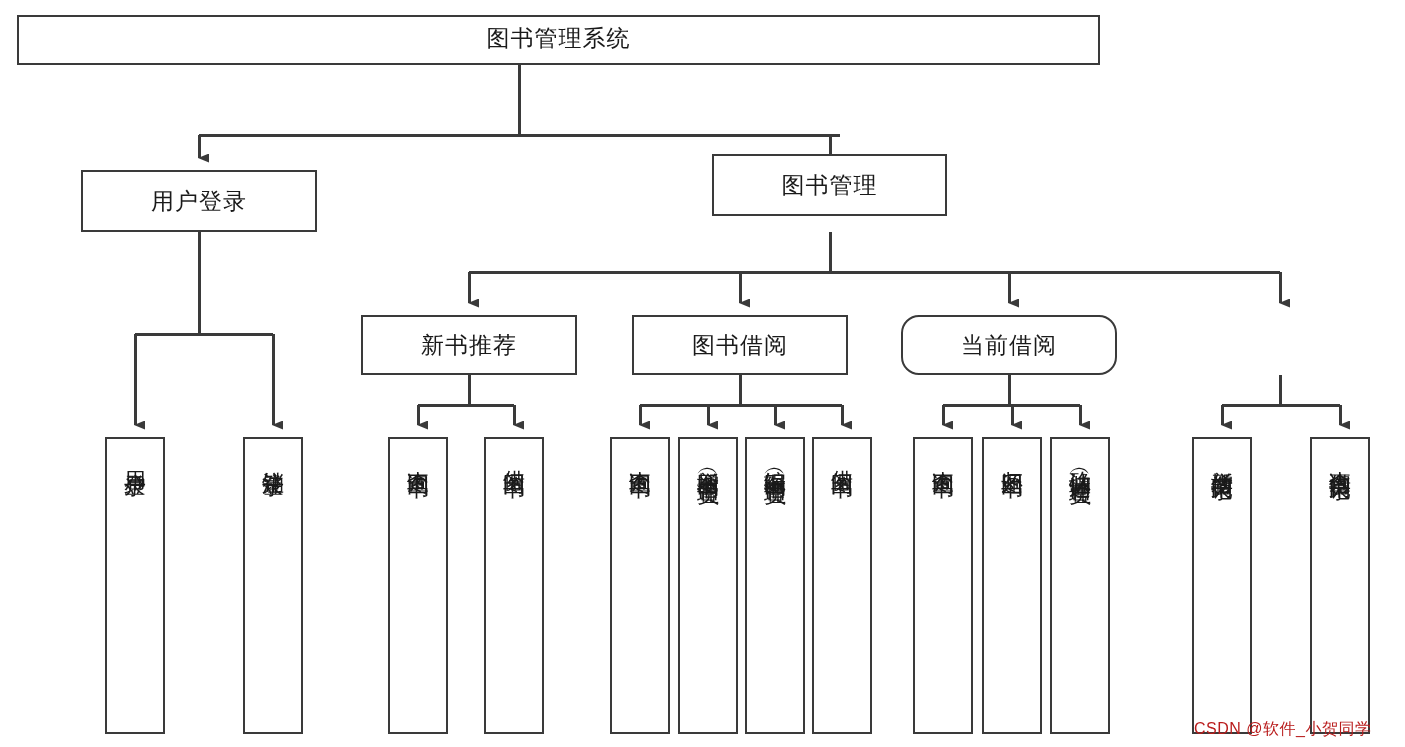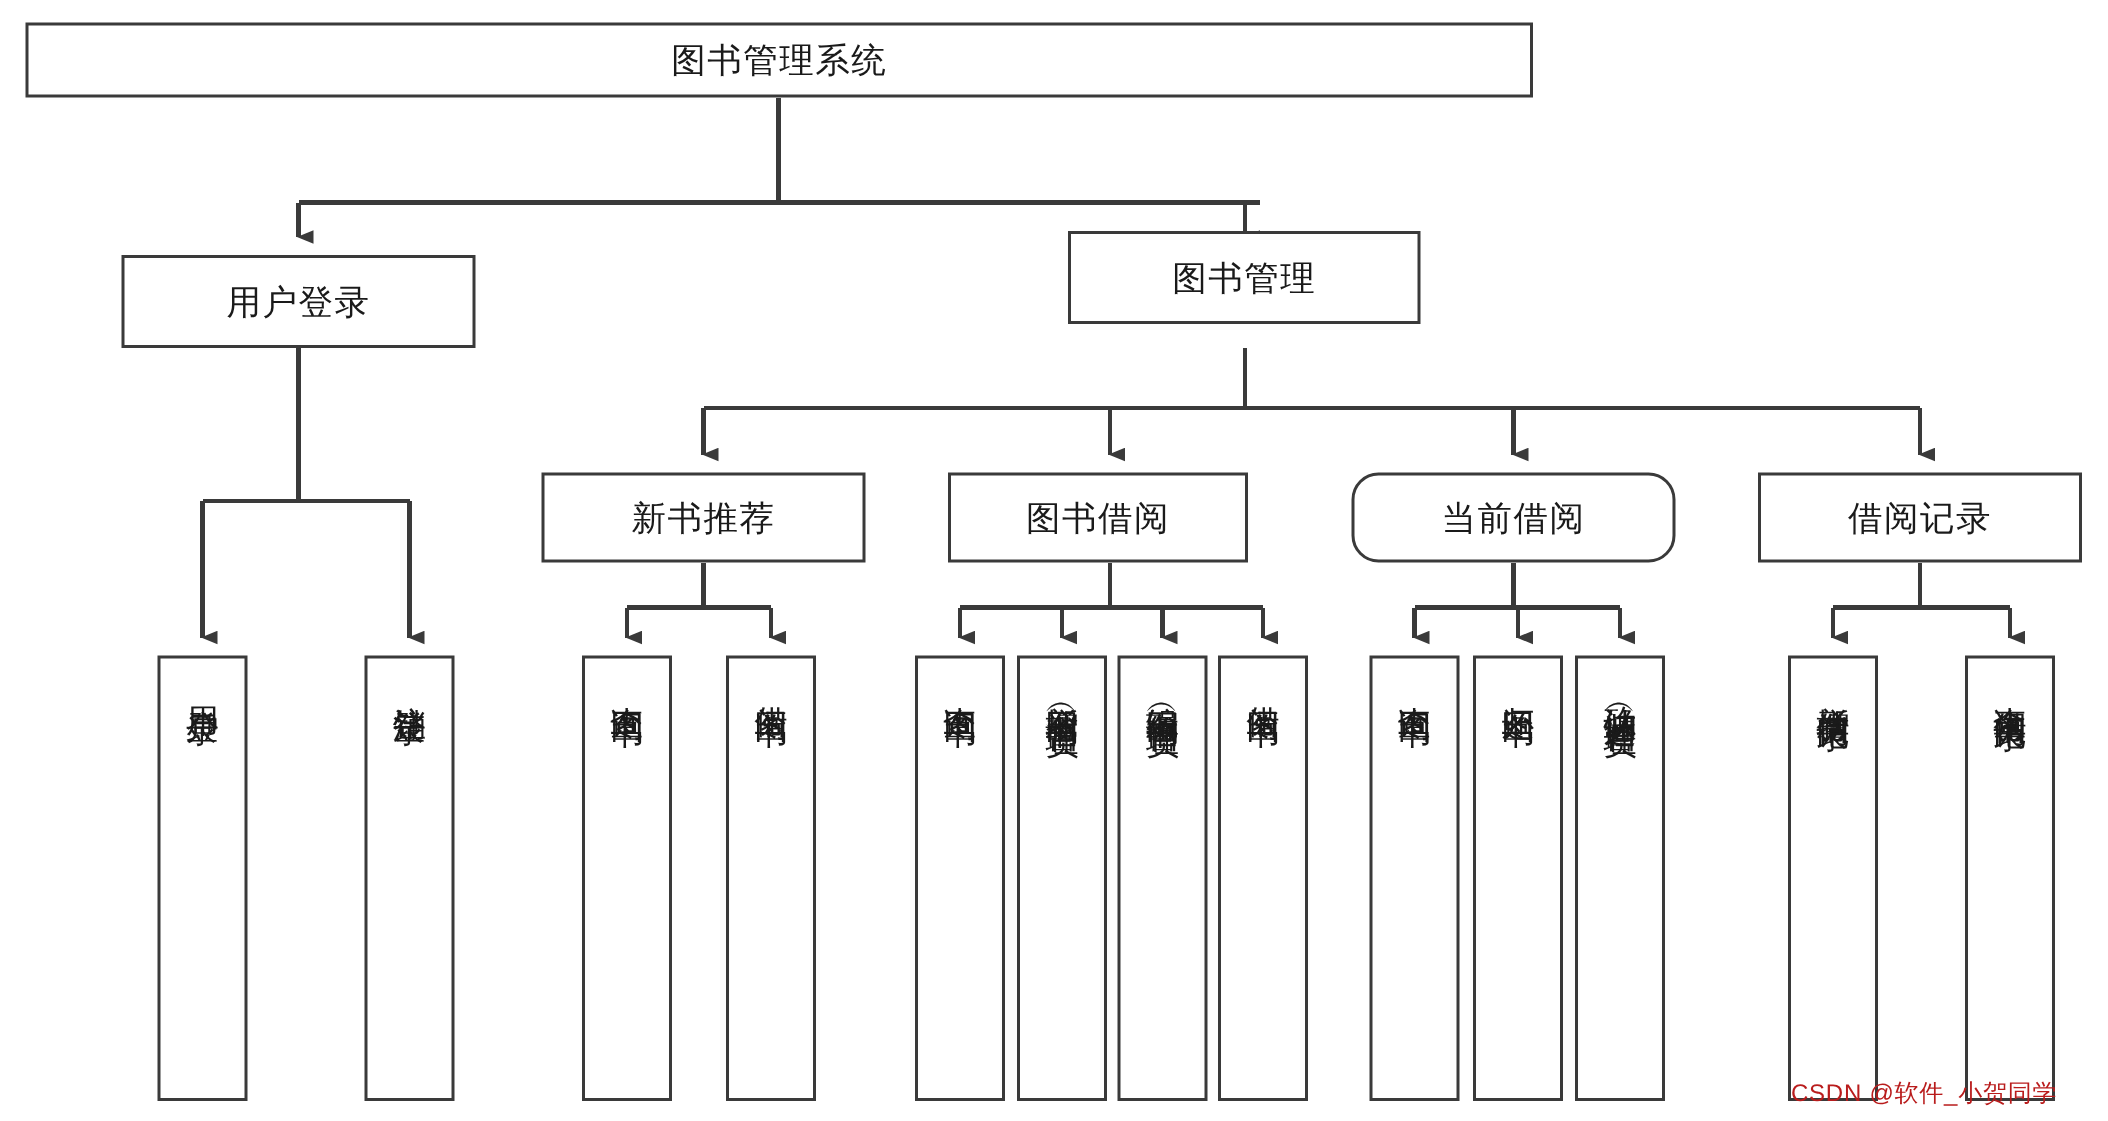--- a/index.html
+++ b/index.html
@@ -113,42 +113,39 @@
       <path d="M 1012,405 L 1012,425" marker-end="url(#arrow)"></path>
       <path d="M 1080,405 L 1080,425" marker-end="url(#arrow)"></path>
 
       <path d="M 1280,375 L 1280,405"></path>
       <path d="M 1222,405 L 1340,405"></path>
       <path d="M 1222,405 L 1222,425" marker-end="url(#arrow)"></path>
       <path d="M 1340,405 L 1340,425" marker-end="url(#arrow)"></path>
     </g>
   </svg>
 
-  <div class="node horiz" style="left: 17px; top: 15px; width: 1005px; height: 50px;">
+  <div class="node horiz" style="left: 17px; top: 15px; width: 1083px; height: 50px; font-family: Liberation Mono, monospace;">
     <span class="label">图书管理系统</span>
   </div>
 
   <div class="node horiz" style="left: 81px; top: 170px; width: 236px; height: 62px;">
     <span class="label">用户登录</span>
   </div>
   <div class="node horiz" style="left: 712px; top: 154px; width: 235px; height: 62px;">
     <span class="label">图书管理</span>
   </div>
 
   <div class="node horiz" style="left: 361px; top: 315px; width: 216px; height: 60px;">
     <span class="label">新书推荐</span>
   </div>
-  <div class="node horiz" style="left: 632px; top: 315px; width: 200px; height: 60px;">
+  <div class="node horiz" style="left: 632px; top: 315px; width: 216px; height: 60px;">
     <span class="label">图书借阅</span>
   </div>
   <div class="node horiz" style="left: 901px; top: 315px; width: 216px; height: 60px; border-radius: 18px;">
     <span class="label">当前借阅</span>
-  </div>
-  <div class="node horiz" style="left: 1172px; top: 315px; width: 216px; height: 60px;">
-    <span class="label">借阅记录</span>
   </div>
 
   <div class="node leaf" style="left: 105px; top: 437px; width: 60px; height: 297px;">
     <span class="label">用户登录</span>
   </div>
   <div class="node leaf" style="left: 243px; top: 437px; width: 60px; height: 297px;">
     <span class="label">注销登录</span>
   </div>
   <div class="node leaf" style="left: 388px; top: 437px; width: 60px; height: 297px;">
     <span class="label">查询图书</span>

